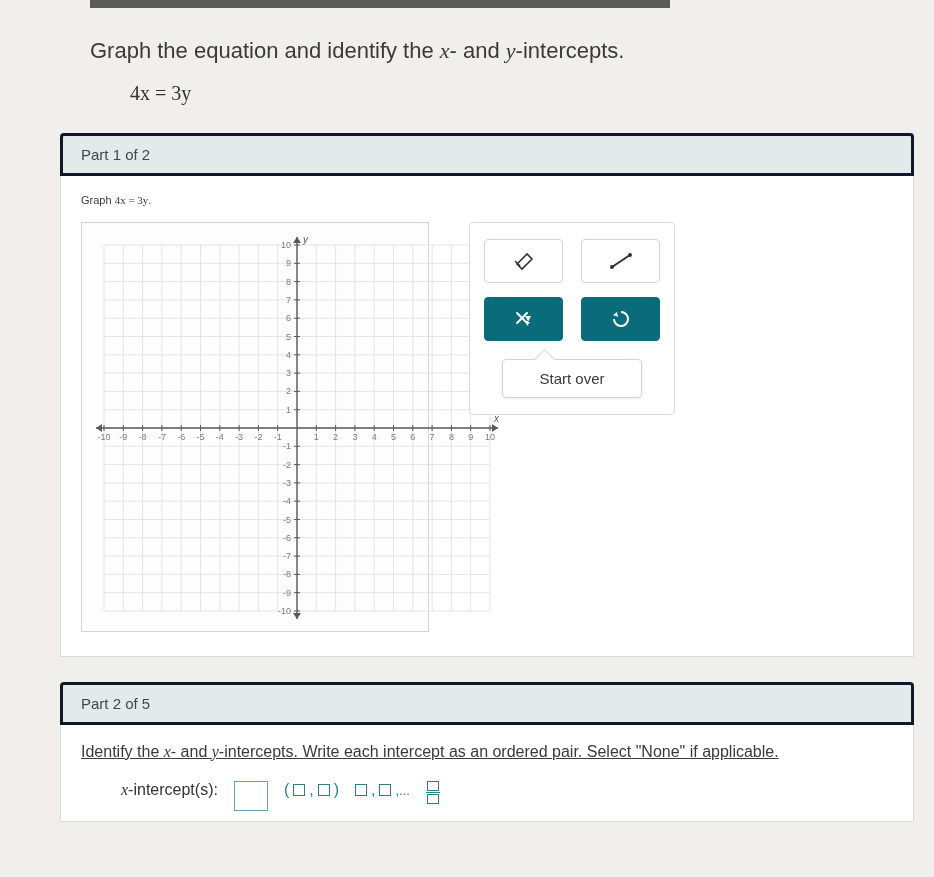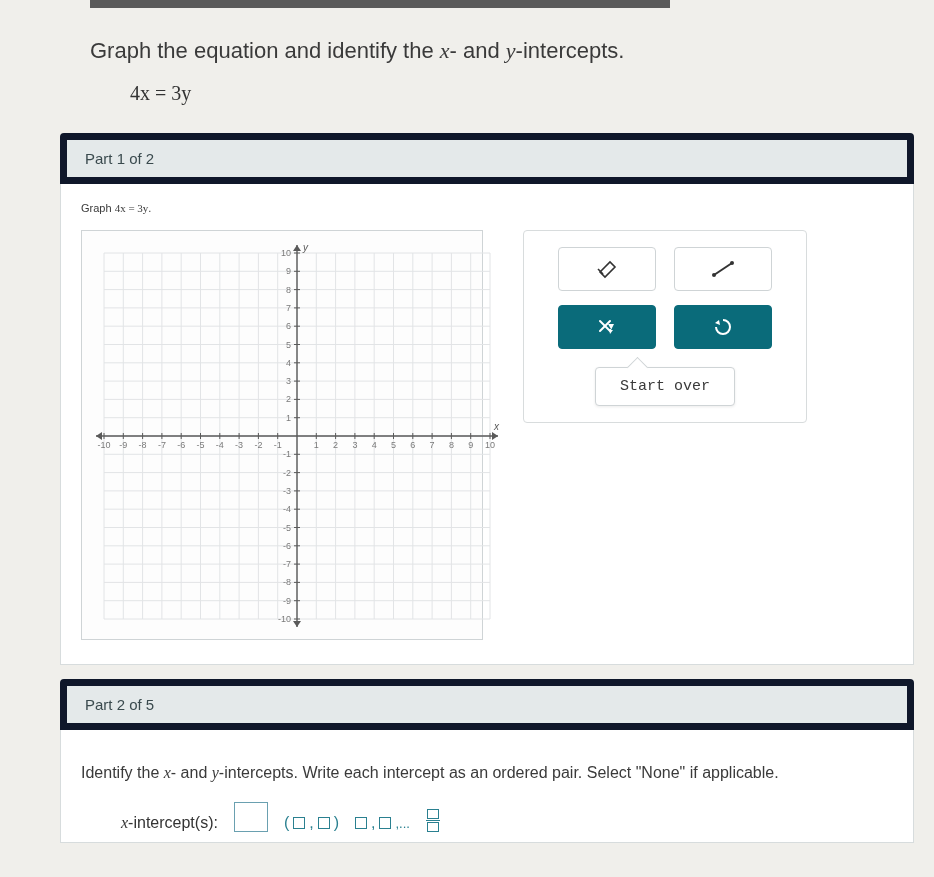--- a/index.html
+++ b/index.html
@@ -27,55 +27,54 @@
     margin: 30px 30px 18px 30px;
   }
   .x-var, .y-var { font-style: italic; font-family: 'Times New Roman', serif; }
   .equation {
     font-family: 'Times New Roman', serif;
     font-size: 20px;
     margin: 0 0 28px 70px;
   }
   .part-header {
     background: #e4e9ea;
-    border: 7px solid #0f172a;
+    border: 3px solid #0f172a;
     border-radius: 4px 4px 0 0;
     padding: 10px 18px;
     font-size: 15px;
     color: #3a4a4e;
-    margin: 14px 0 0 0;
+    margin: 25px 0 0 0;
   }
   .part-body {
     background: #fff;
     border: 1px solid #d7dcdd;
     border-top: none;
     padding: 18px 20px 24px 20px;
   }
   .instruction {
     font-size: 11px;
     color: #3a3a3a;
     margin-bottom: 16px;
   }
   .graph-row { display: flex; gap: 40px; align-items: flex-start; }
   .graph-box {
-    width: 402px;
+    width: 348px;
     height: 410px;
     border: 1px solid #cfd4d6;
     background: #fdfdfd;
     position: relative;
   }
   .graph-box svg { position: absolute; top:0; left:0; }
   .tools {
-    width: 284px;
+    width: 206px;
     border: 1px solid #d8dcdd;
     border-radius: 4px;
     padding: 16px 14px 8px 14px;
     background: #fff;
     position: relative;
-    font-family: Liberation Mono, monospace;
   }
   .tool-row { display:flex; gap:18px; justify-content:center; margin-bottom:14px;}
   .tool-btn {
     width: 98px; height: 44px;
     border: 1px solid #cfd4d6;
     border-radius: 4px;
     background:#fff;
     display:flex; align-items:center; justify-content:center;
     font-size:20px; color:#333;
     cursor:pointer;
@@ -101,24 +100,25 @@
     top:-8px; left:34px;
     width:14px; height:14px;
     background:#fff;
     border-left:1px solid #cfd4d6;
     border-top:1px solid #cfd4d6;
     transform: rotate(45deg);
   }
   .part2-text {
     font-size: 16px;
     color: #3a3a3a;
-    margin: 16px 0 20px 0;
+    margin: 0 0 20px 0;
+    text-decoration: underline;
   }
   .answer-row {
-    display:flex; align-items:flex-end; gap:16px;
+    display:flex; align-items:flex-start; gap:16px;
     padding-left: 40px;
   }
   .answer-label { font-size:16px; }
   .answer-input {
     width: 34px; height: 30px;
     border: 1px solid #6aa0b0;
     background:#fff;
   }
   .helper {
     font-size:16px; color:#2a8090;

